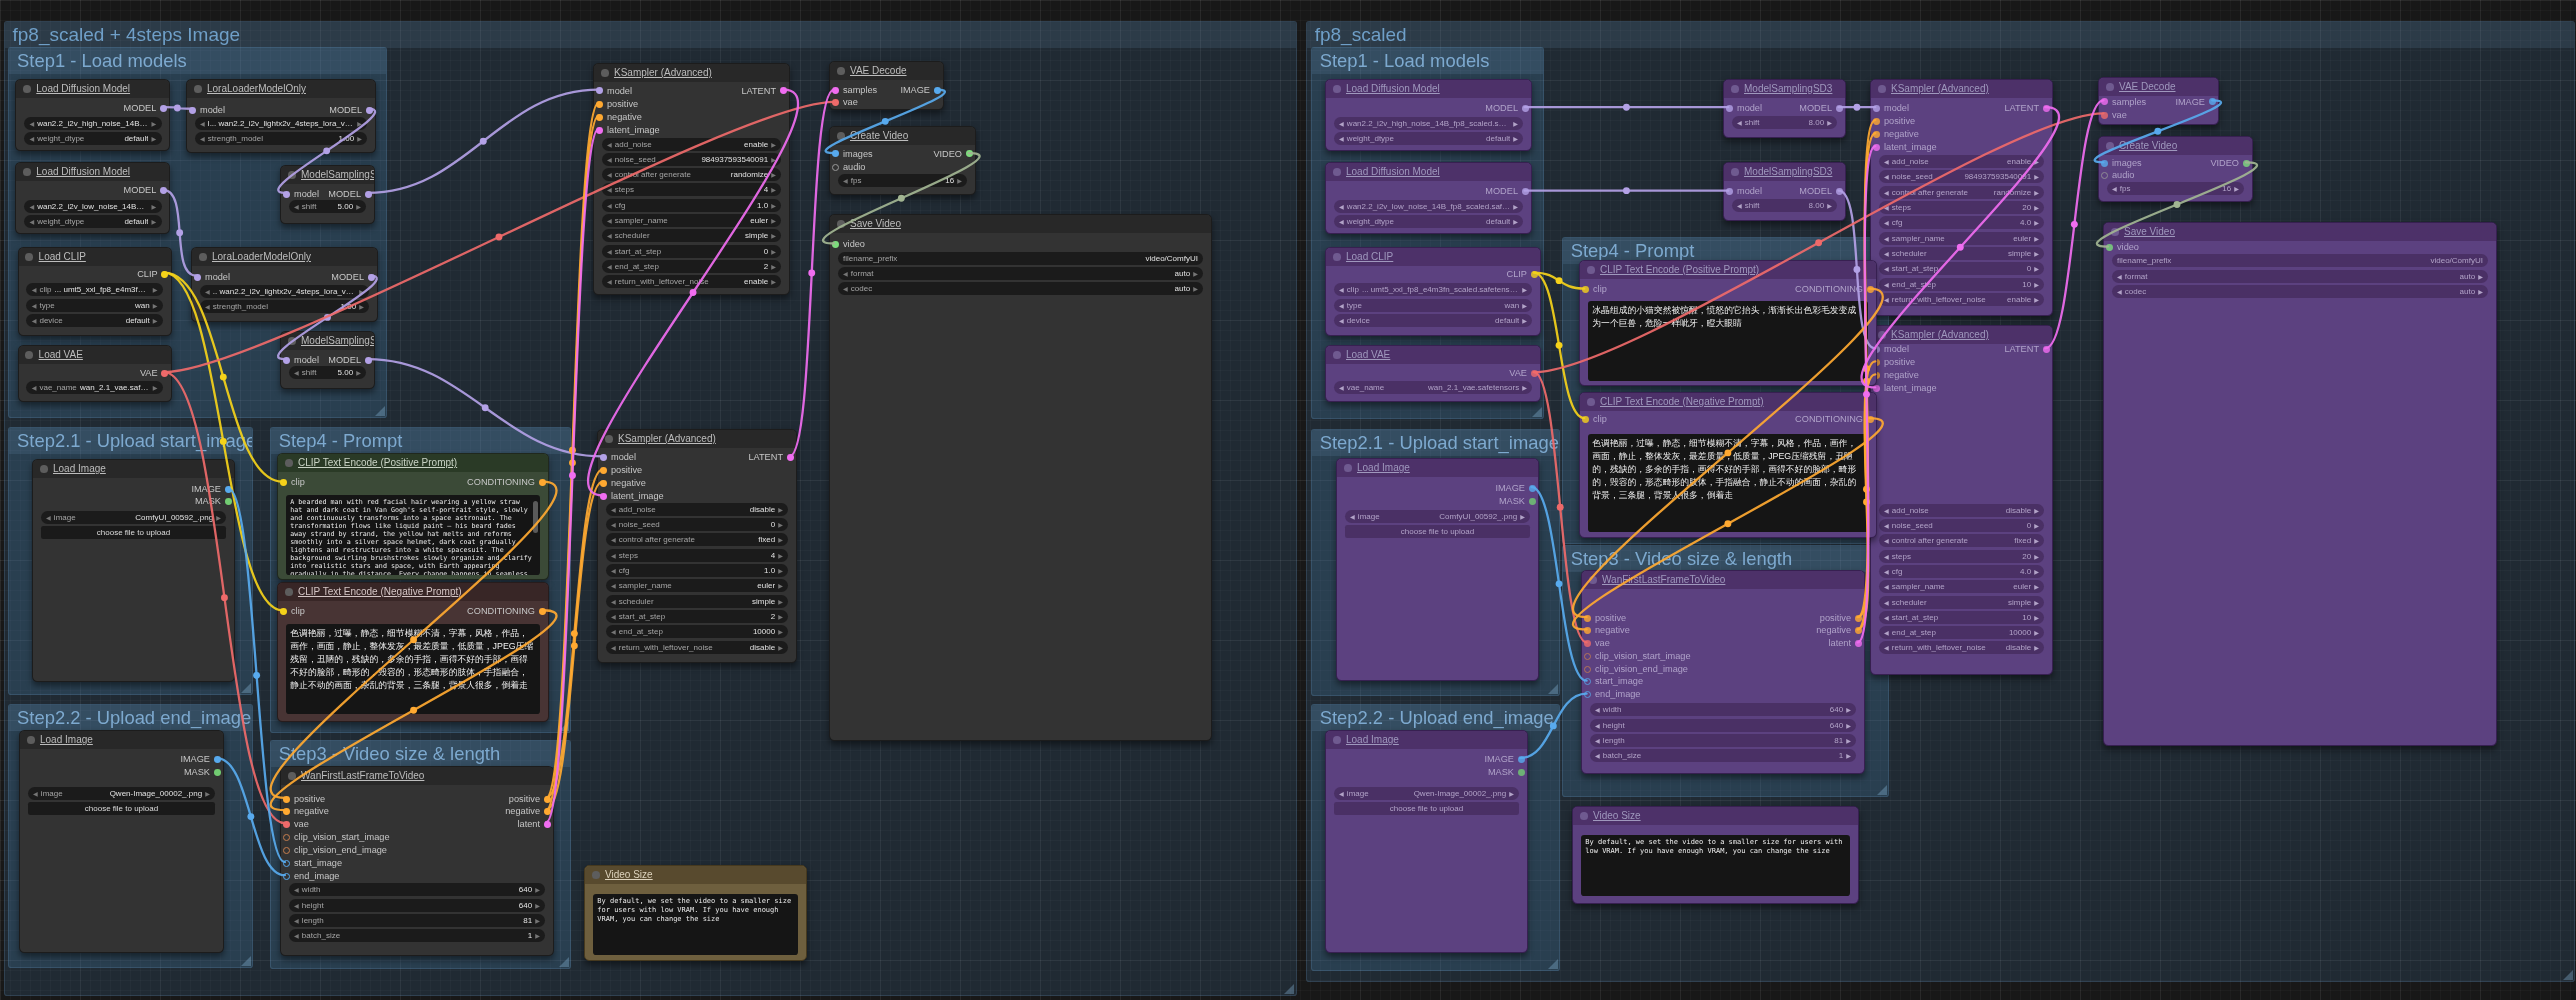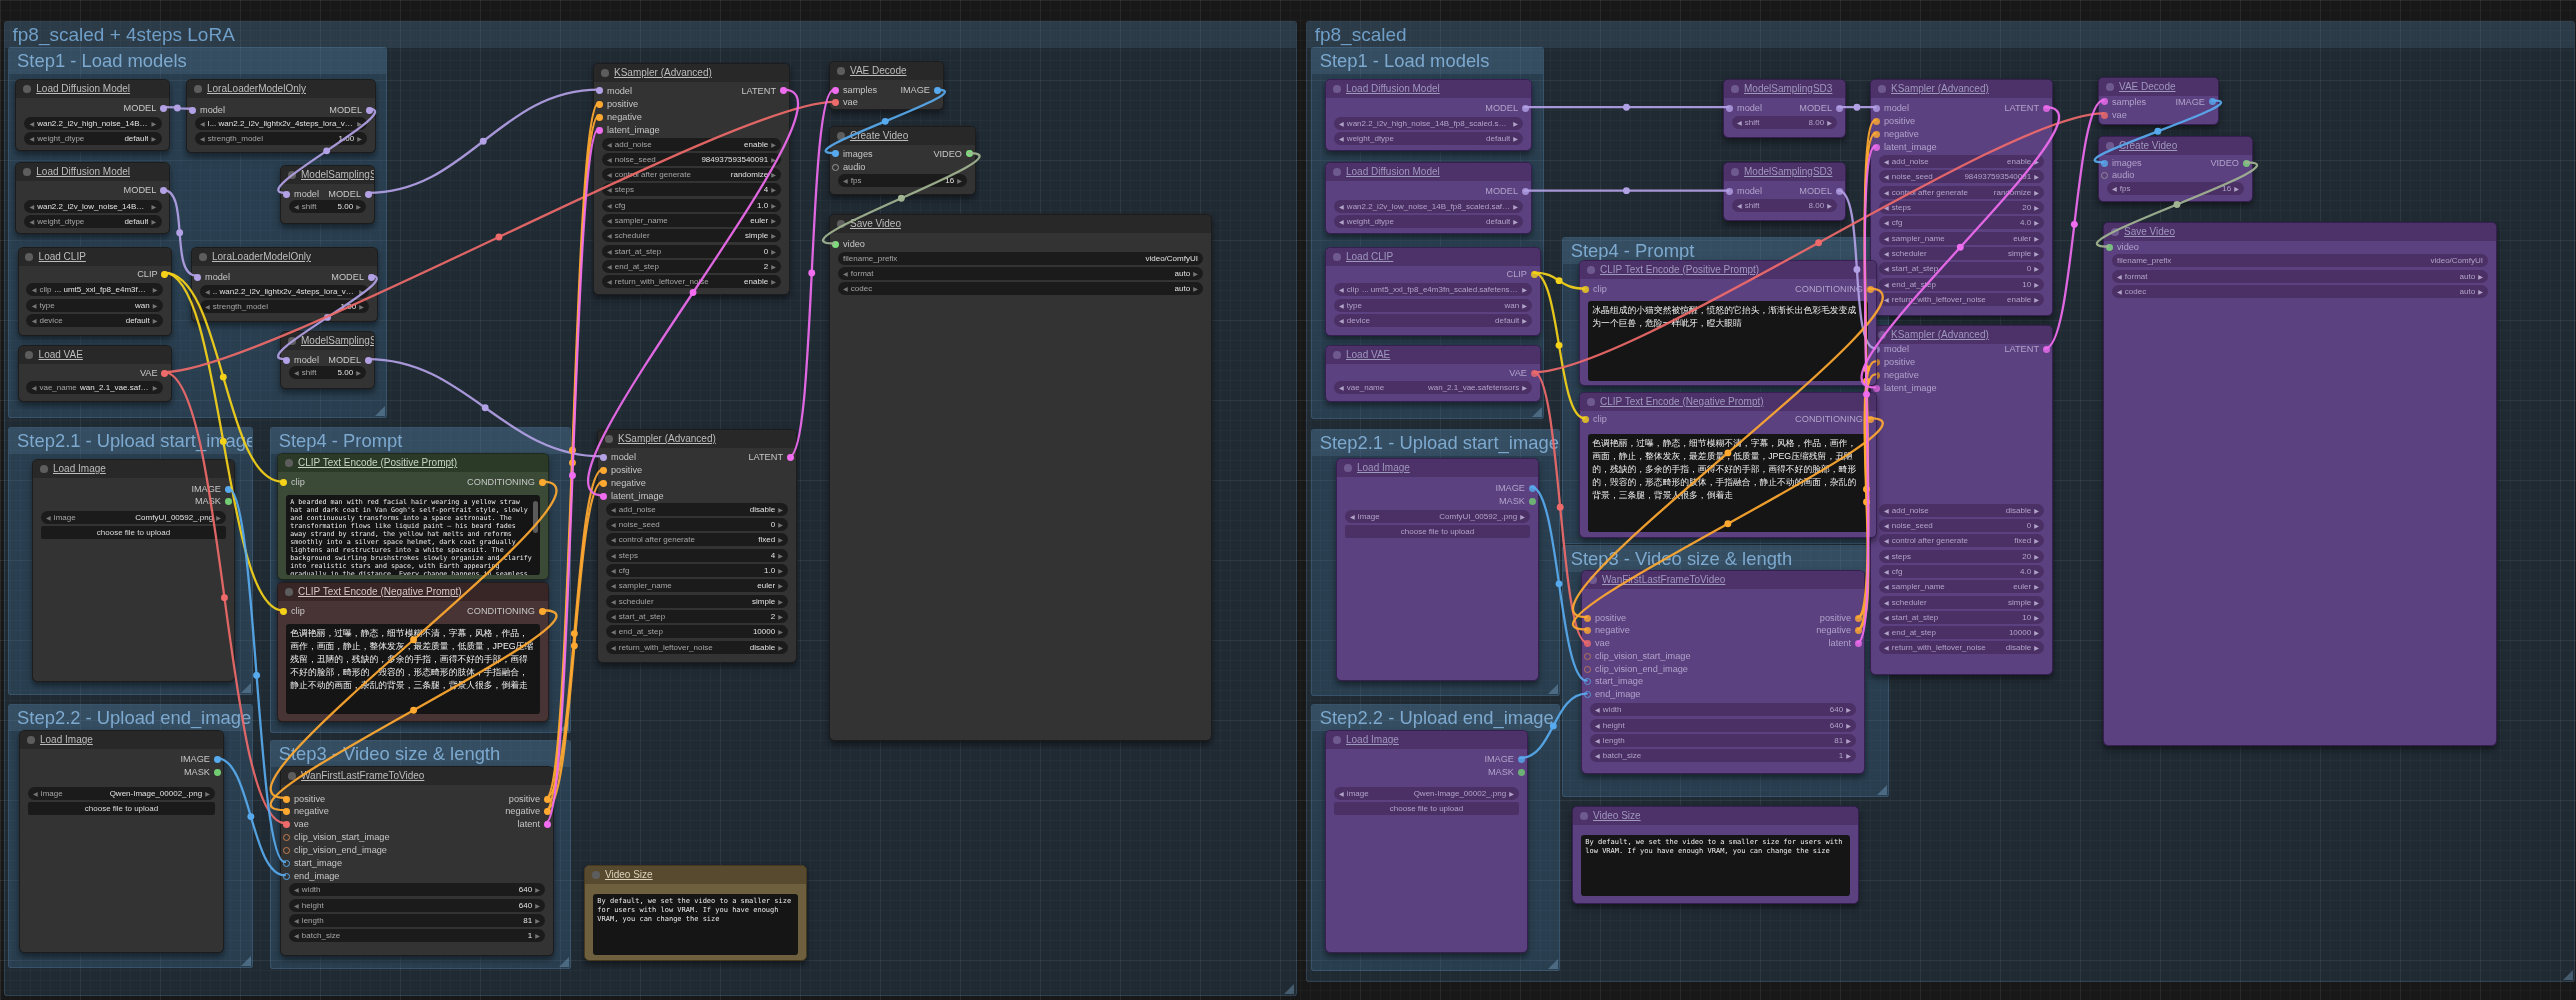--- a/index.html
+++ b/index.html
@@ -54,21 +54,21 @@
   .ta.notetxt{font:7px/9.2px "DejaVu Sans Mono",monospace;}
   .node.bypass .ta{background:#151515;color:#efefef;}
   .sb{position:absolute;right:2.3px;top:6.1px;width:5.4px;height:32px;background:#5a5a5a;border-radius:3.1px;}
   svg#wires{position:absolute;left:0;top:0;pointer-events:none;}
 </style>
 </head>
 <body>
 
 <div id="canvas">
     <div class="group outer" style="left: 3.8px; top: 21.4px; width: 1291px; height: 973px;">
-      <div class="ghead"><span>fp8_scaled + 4steps LoRA</span></div>
+      <div class="ghead"><span>fp8_scaled + 4steps Image</span></div>
     </div>
     <div class="group inner" style="left: 8.4px; top: 47px; width: 377px; height: 369px;">
       <div class="ghead"><span>Step1 - Load models</span></div>
     </div>
     <div class="group inner" style="left: 8.4px; top: 427px; width: 243px; height: 266px;">
       <div class="ghead"><span>Step2.1 - Upload start_image</span></div>
     </div>
     <div class="group inner" style="left: 8.4px; top: 704px; width: 243px; height: 262px;">
       <div class="ghead"><span>Step2.2 - Upload end_image</span></div>
     </div>

